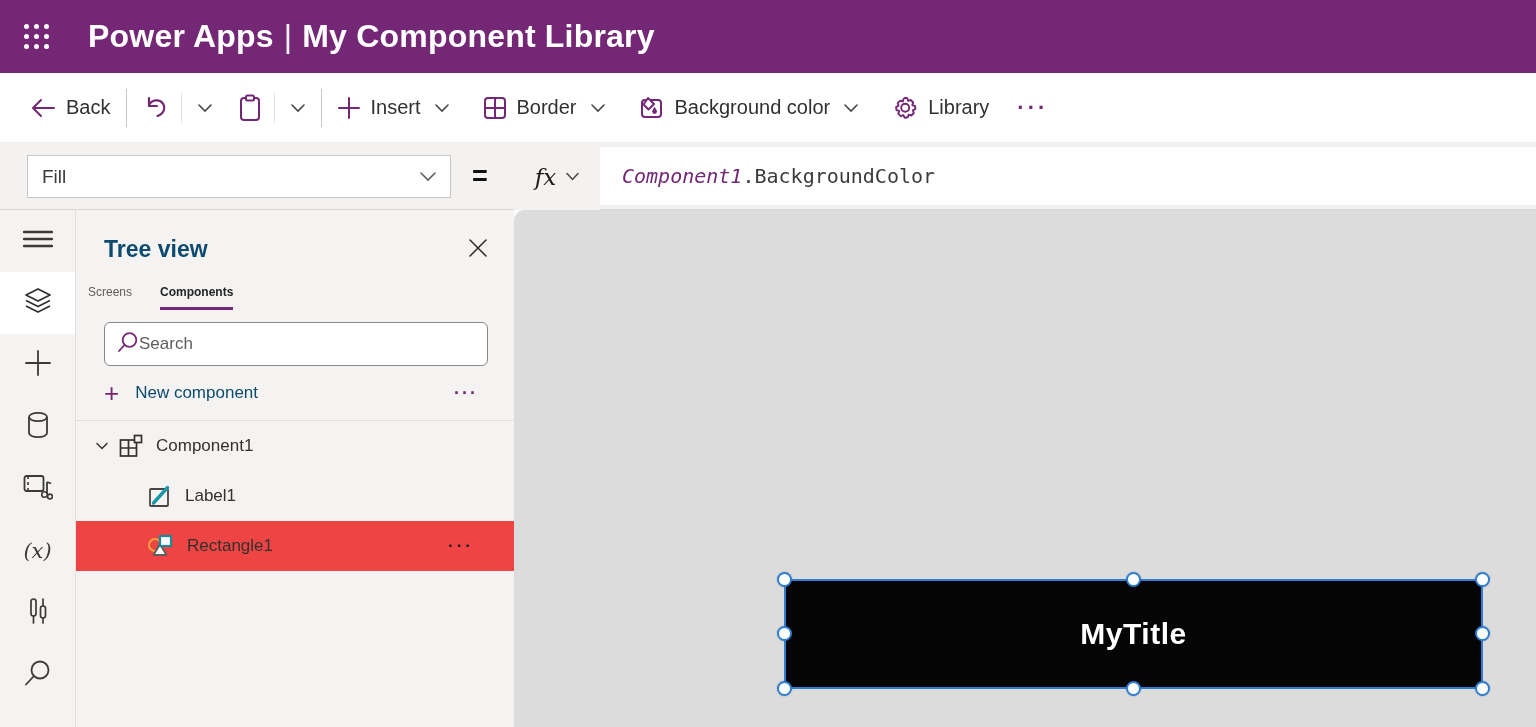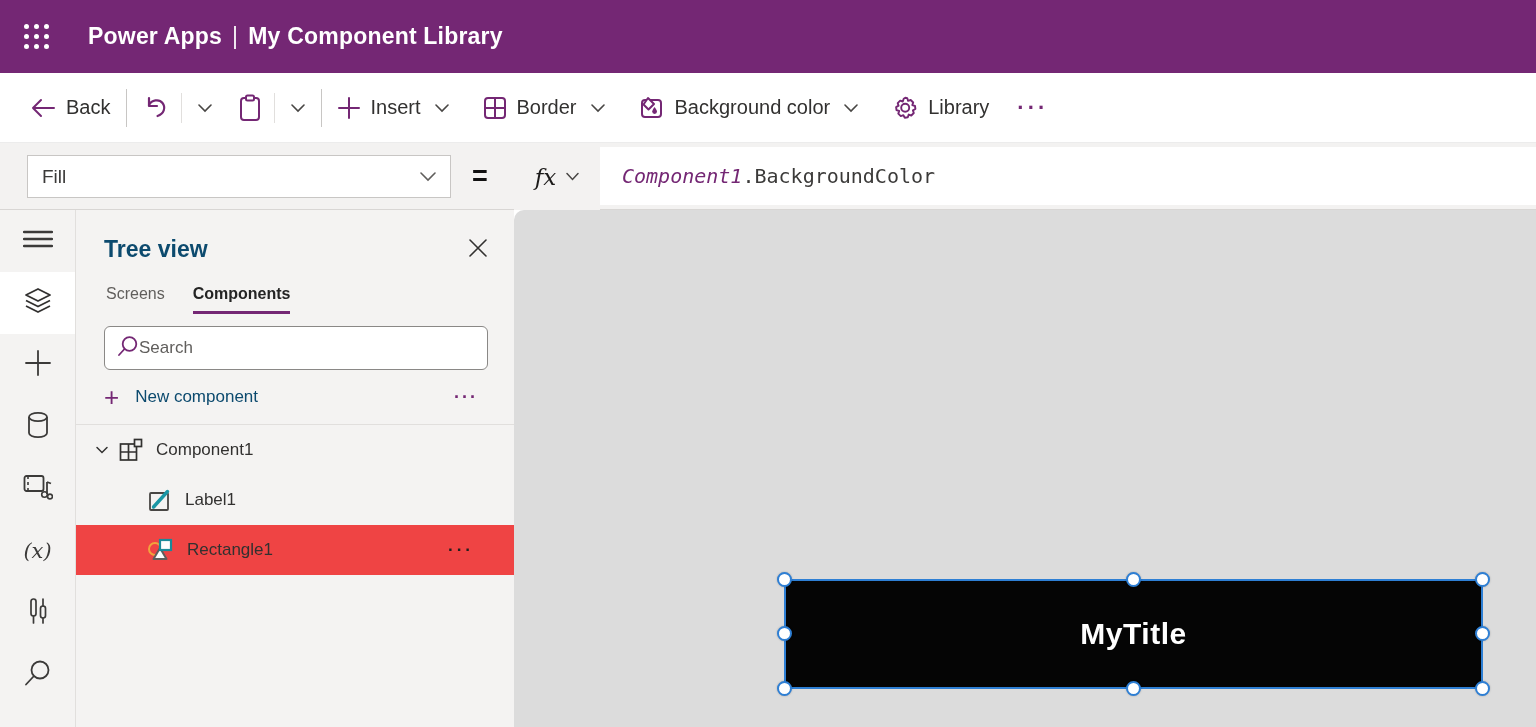--- a/index.html
+++ b/index.html
@@ -4,21 +4,21 @@
 <style>
   * { box-sizing: border-box; margin: 0; padding: 0; }
   html,body { width:1536px; height:727px; overflow:hidden; }
   body { font-family:"Liberation Sans", sans-serif; color:#323130; background:#fff; }
 
   
   .app-header { height:73px; background:#742774; display:flex; align-items:center; color:#fff; }
   .waffle { width:73px; height:73px; display:flex; align-items:center; justify-content:center; cursor:pointer; }
   .waffle-grid { display:grid; grid-template-columns:repeat(3,5px); grid-template-rows:repeat(3,5px); gap:5px; }
   .waffle-grid span { width:5px; height:5px; background:#fff; border-radius:50%; }
-  .app-title { font-size:23px; font-weight:700; margin-left:15px; letter-spacing:.2px; }
+  .app-title { font-size:32px; font-weight:700; margin-left:15px; letter-spacing:.2px; }
   .app-title .sep { font-weight:400; margin:0 10px; opacity:.95; }
 
   
   .toolbar { height:70px; background:#fff; display:flex; align-items:center; font-size:20px; color:#323130; border-bottom:1px solid #ececec; padding-left:30px; }
   .tb-item { display:flex; align-items:center; gap:10px; cursor:pointer; white-space:nowrap; }
   .tb-sep { width:1px; height:38px; background:#c8c6c4; margin:0 16px; }
   .tb-sep.thin { height:30px; background:#e1dfdd; margin:0 12px; }
   .tb-icon { display:inline-flex; align-items:center; }
   .tb-icon svg { display:block; }
   .chev { display:inline-flex; margin-left:4px; }
@@ -41,21 +41,21 @@
 
   .rail { width:76px; background:#f4f3f2; border-right:1px solid #e1dfdd; display:flex; flex-direction:column; }
   .rail-item { height:62px; display:flex; align-items:center; justify-content:center; cursor:pointer; color:#3b3a39; flex:0 0 auto; }
   .rail-item.selected { background:#fff; }
   .rail-x { font-family:"DejaVu Serif", serif; font-style:italic; font-size:21px; color:#3b3a39; }
 
   .panel { width:438px; background:#f4f3f2; position:relative; }
   .panel-header { display:flex; align-items:center; margin:26px 26px 0 28px; }
   .panel-title { font-size:23px; font-weight:700; color:#0c4a6e; }
   .close-btn { margin-left:auto; cursor:pointer; display:flex; }
-  .tabs { display:flex; gap:28px; margin:22px 0 0 30px; font-size:16px; }
+  .tabs { display:flex; gap:28px; margin:22px 0 0 12px; font-size:12px; }
   .tab { cursor:pointer; color:#605e5c; padding-bottom:8px; }
   .tab.active { color:#242424; font-weight:700; border-bottom:3px solid #742774; }
   .search-box { margin:12px 26px 0 28px; height:44px; background:#fff; border:1px solid #8a8886; border-radius:6px; display:flex; align-items:center; padding:0 12px; gap:0; }
   .search-box input { border:none; outline:none; flex:1; font-size:17px; font-family:"Liberation Sans",sans-serif; color:#323130; background:transparent; }
   .search-box input::placeholder { color:#605e5c; }
   .new-comp-row { height:50px; display:flex; align-items:center; margin:2px 0 0 0; padding:0 36px 0 28px; cursor:pointer; }
   .plus-glyph { color:#742774; font-size:26px; font-weight:400; margin-right:16px; line-height:1; }
   .new-comp-label { font-size:17px; color:#0c4a6e; }
   .row-ellipsis { margin-left:auto; color:#742774; font-size:18px; font-weight:700; letter-spacing:2px; cursor:pointer; }
   .panel-divider { height:1px; background:#e1dfdd; margin-top:2px; }

